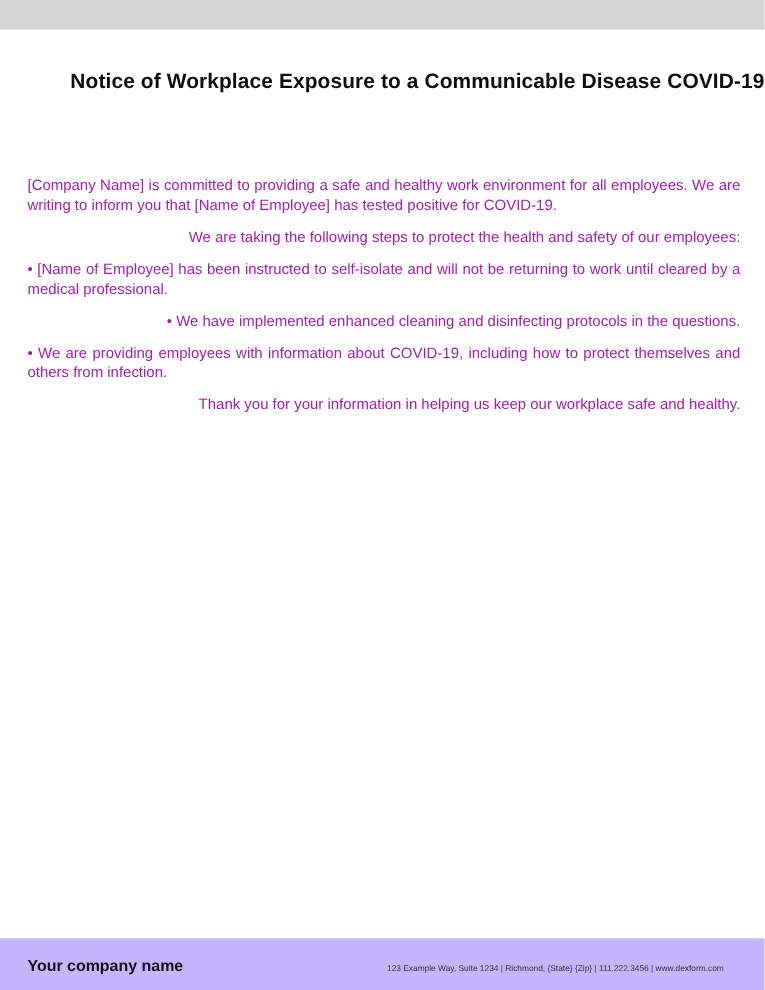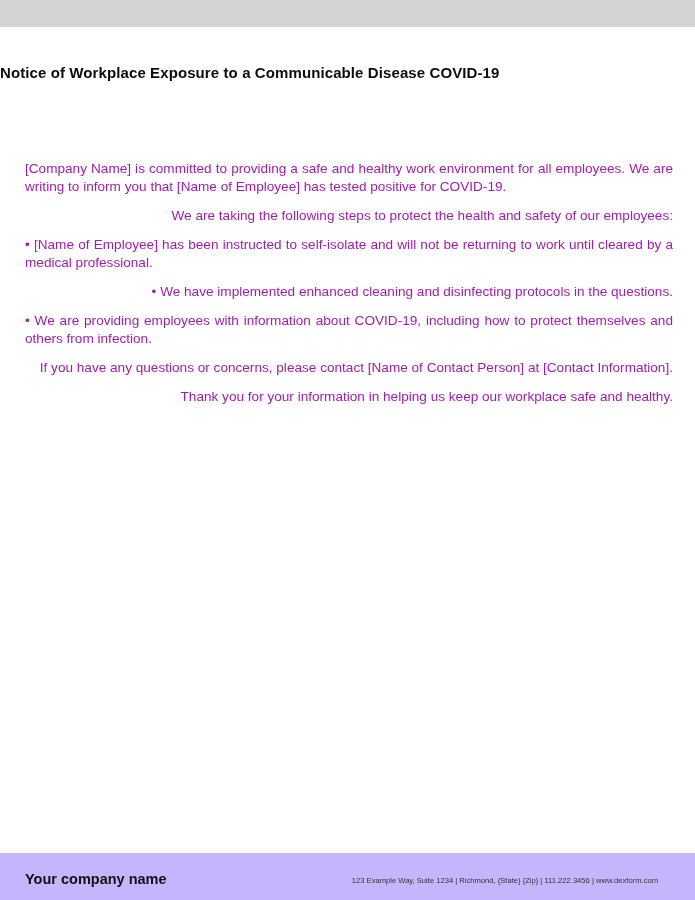--- a/index.html
+++ b/index.html
@@ -8,22 +8,22 @@
       background: #ffffff;
       font-family: "Liberation Sans", sans-serif;
       color: #111111;
     }
     .top-band {
       position: absolute; left: 0; top: 0; width: 695px; height: 27px;
       background: #d4d4d4;
     }
     .title {
       position: absolute; left: 0; top: 64px; width: 695px;
-      text-align: left;
-      font-weight: bold; font-size: 15px; letter-spacing: 0.1px;
+      text-align: right;
+      font-weight: bold; font-size: 19px; letter-spacing: 0.1px;
       color: #0d0d0d;
       margin: 0;
     }
     .body {
       position: absolute; left: 25px; top: 144px; width: 648px;
       font-size: 13.6px; line-height: 18px; color: #a21caf; margin-top: 16px;
     }
     .body p { margin: 0 0 11px 0; text-align: justify; }
     .body p.nojust { text-align: right; }
     .footer {
@@ -46,20 +46,19 @@
 <div class="top-band"></div>
 
 <h1 class="title">Notice of Workplace Exposure to a Communicable Disease COVID-19</h1>
 
 <div class="body">
   <p>[Company Name] is committed to providing a safe and healthy work environment for all employees. We are writing to inform you that [Name of Employee] has tested positive for COVID-19.</p>
   <p class="nojust">We are taking the following steps to protect the health and safety of our employees:</p>
   <p>• [Name of Employee] has been instructed to self-isolate and will not be returning to work until cleared by a medical professional.</p>
   <p class="nojust">• We have implemented enhanced cleaning and disinfecting protocols in the questions.</p>
   <p>• We are providing employees with information about COVID-19, including how to protect themselves and others from infection.</p>
-  <p class="nojust">If you have any questions or concerns, please contact [Name of Contact Person] at [Contact Information].</p>
   <p class="nojust">Thank you for your information in helping us keep our workplace safe and healthy.</p>
 </div>
 
 <div class="footer">
   <div class="footer-company">Your company name</div>
   <div class="footer-address">123 Example Way, Suite 1234 | Richmond, {State} {Zip} | 111.222.3456 | www.dexform.com</div>
 </div>
 
 </body></html>

